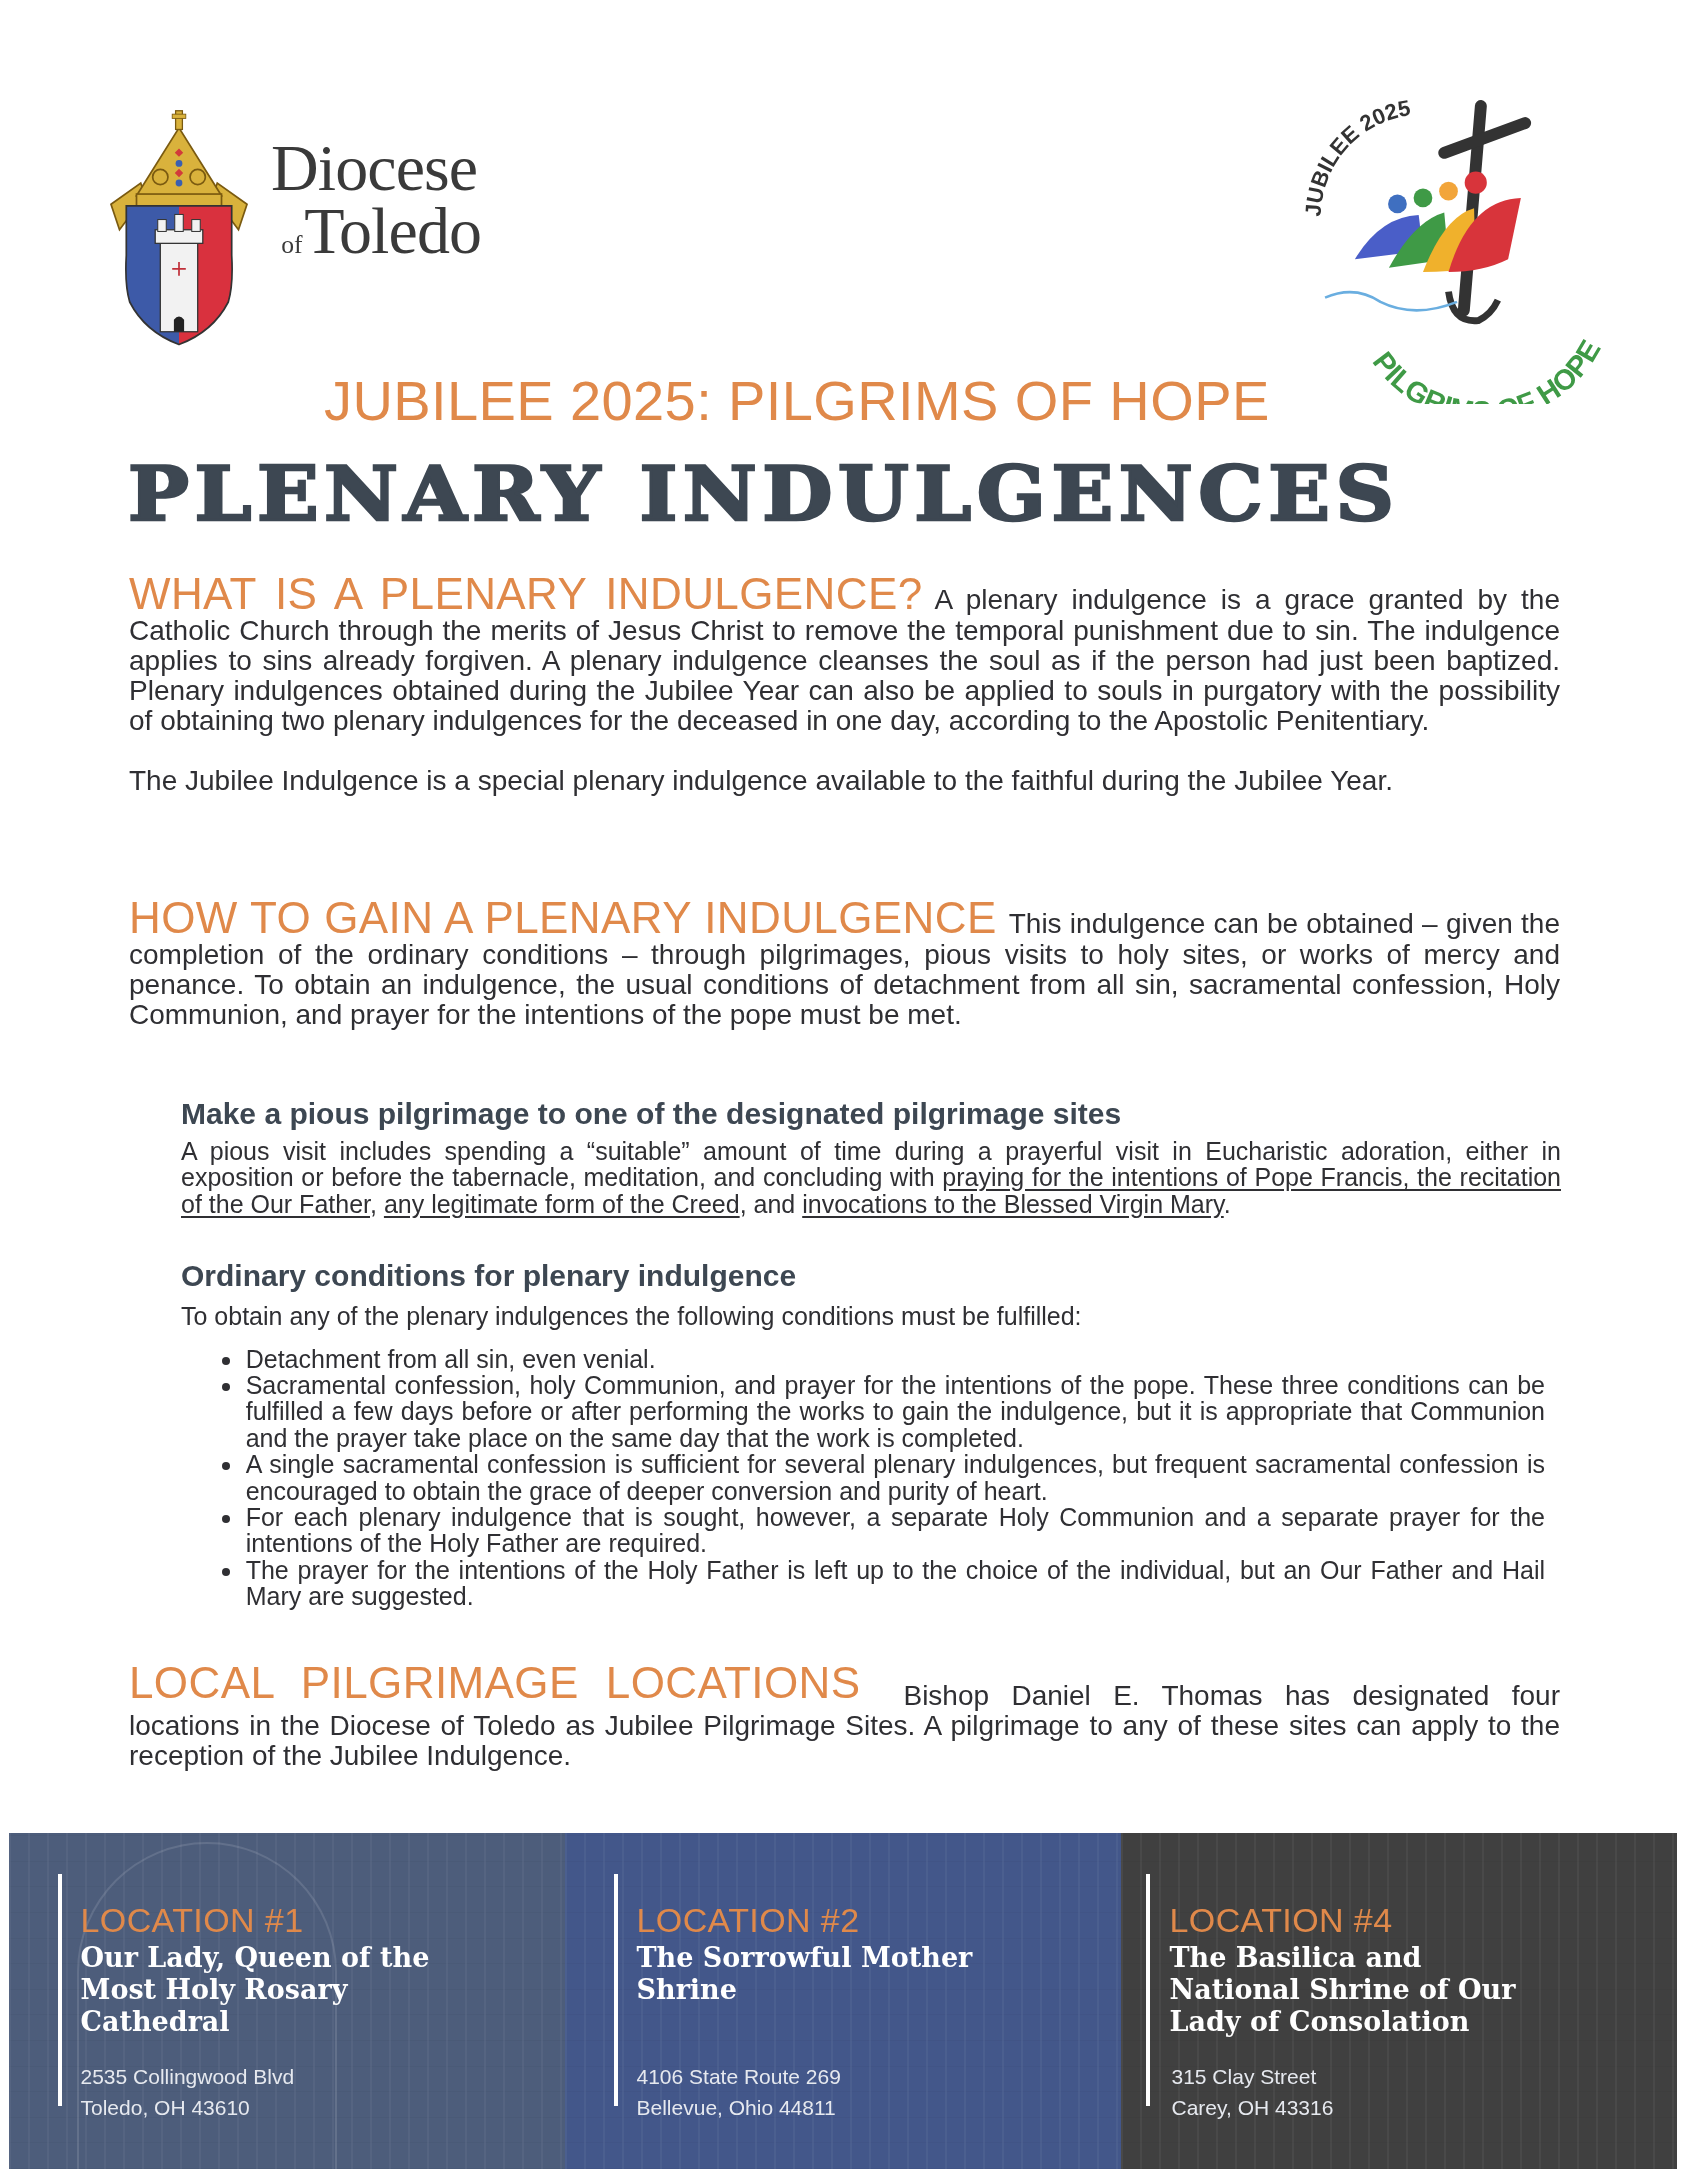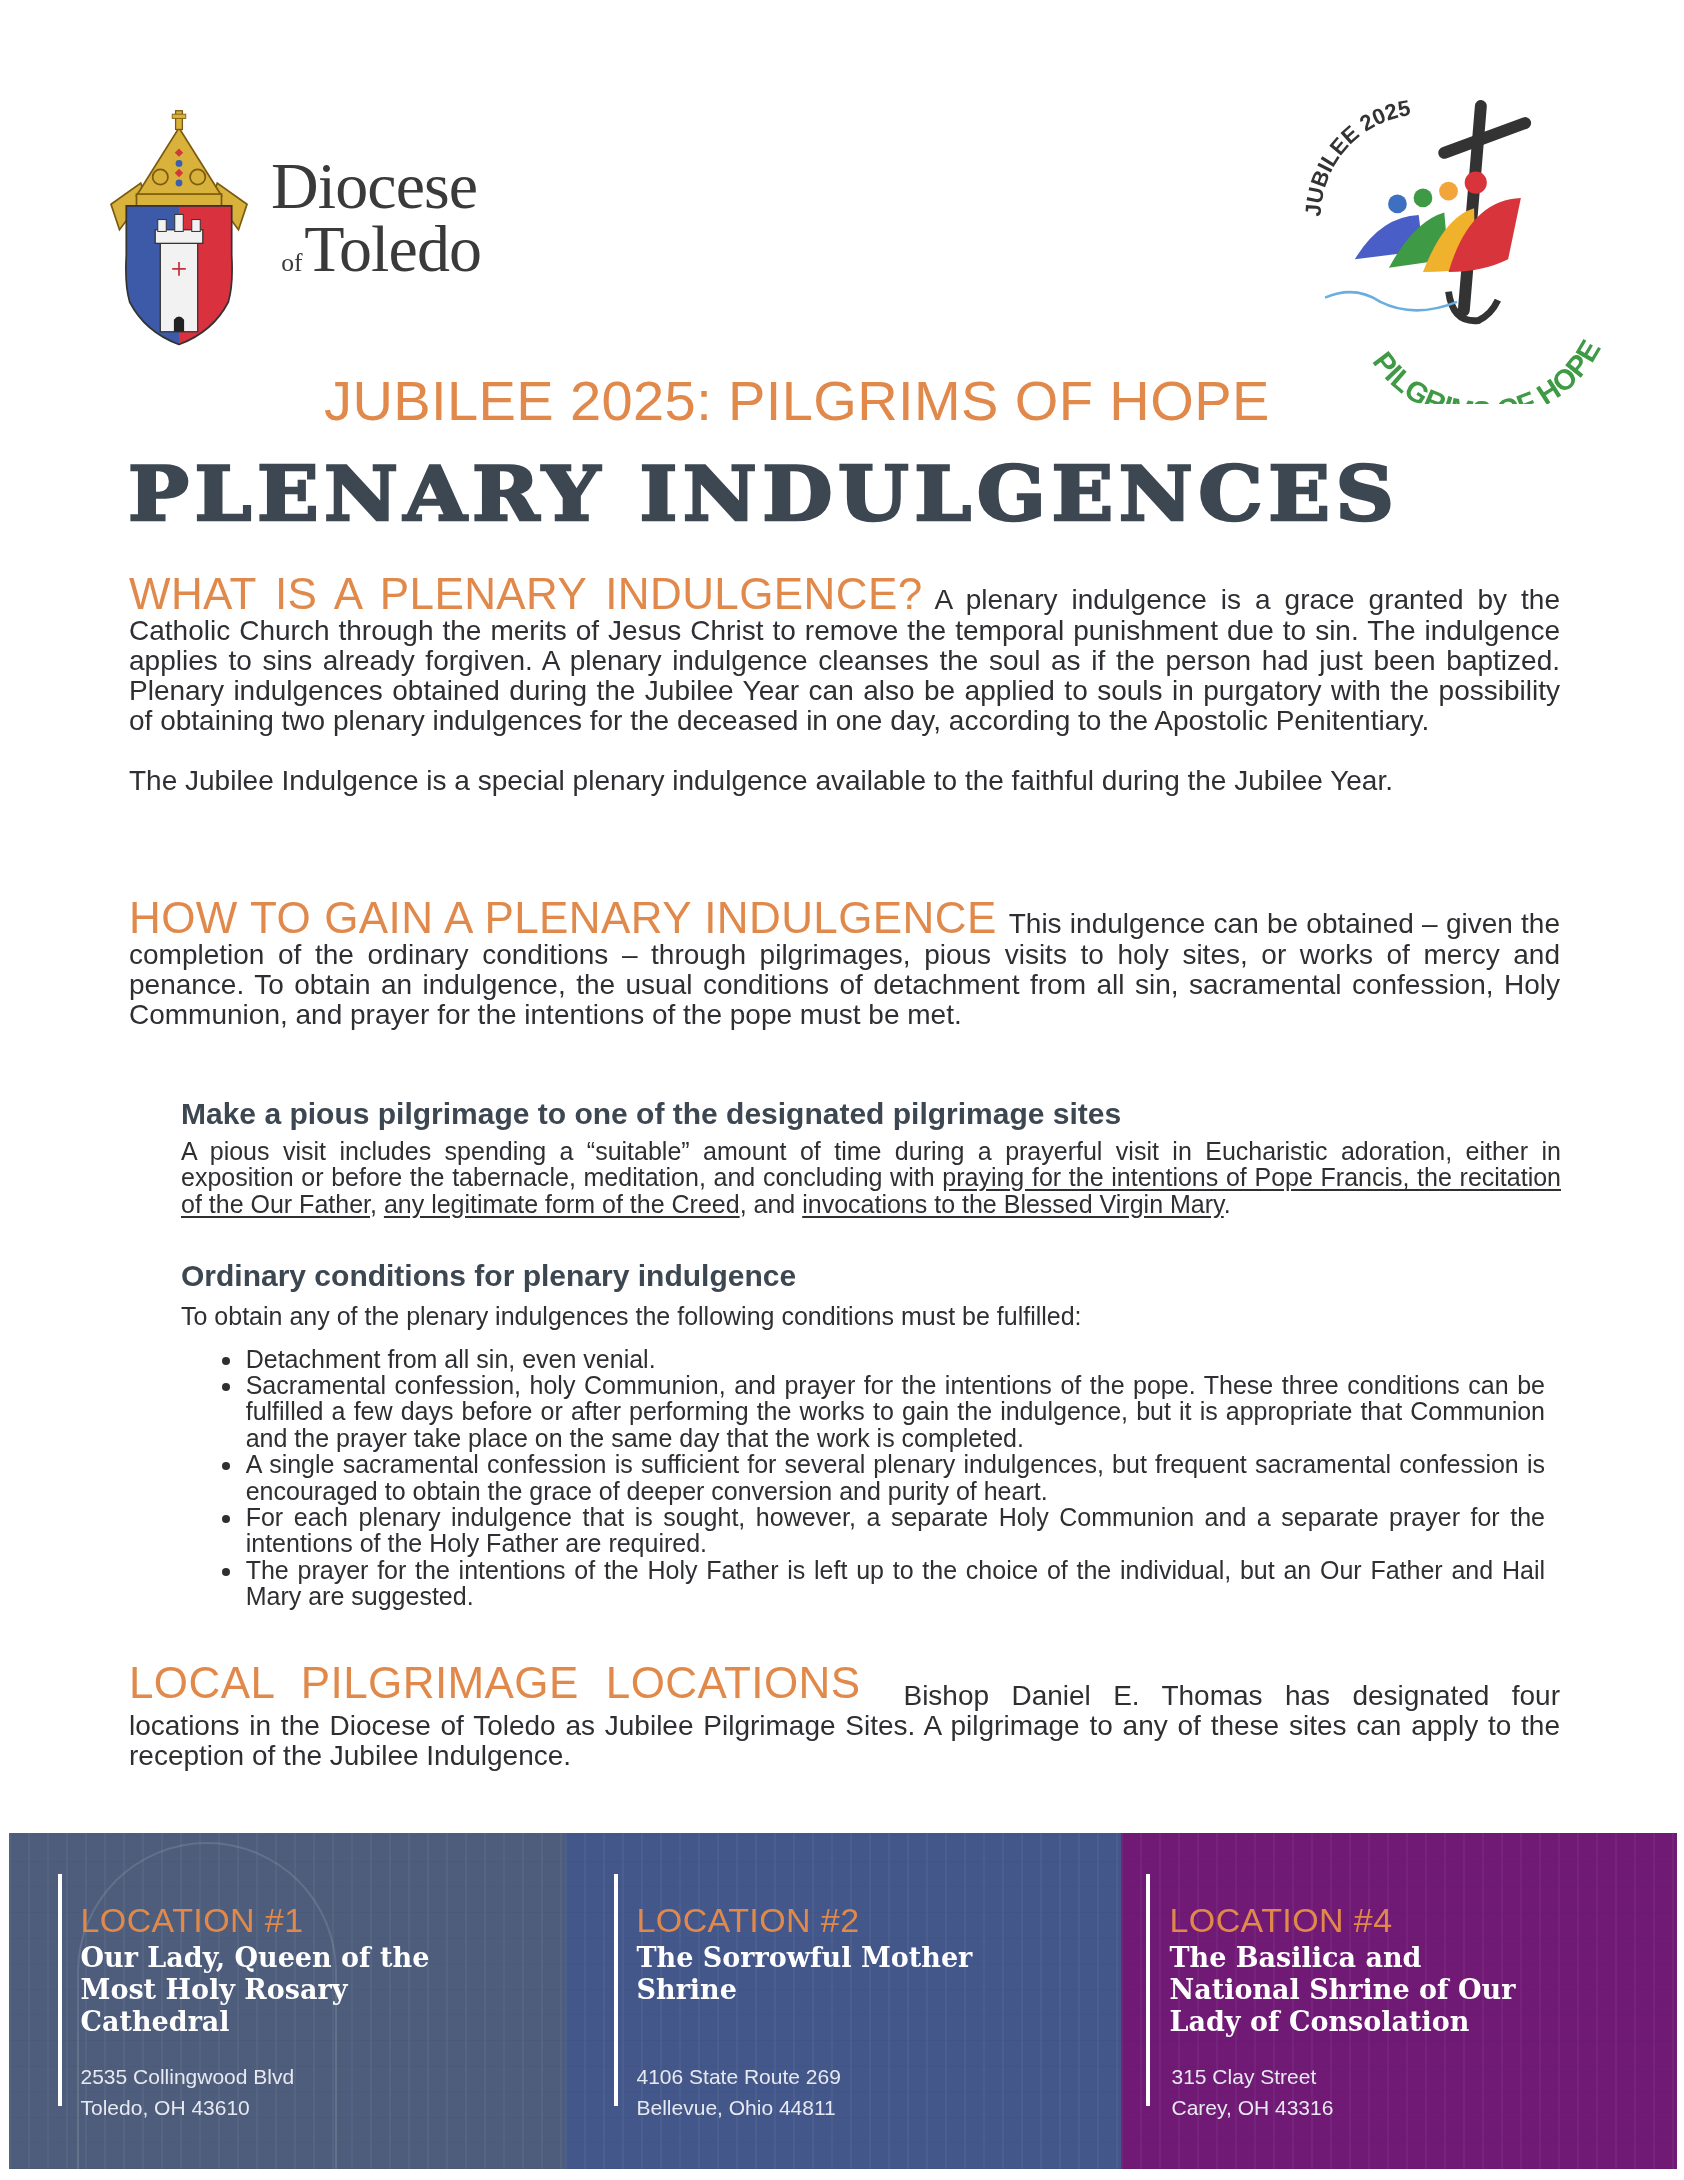--- a/index.html
+++ b/index.html
@@ -76,21 +76,21 @@
     <path d="M38 122 L162 122 L162 180 Q164 215 158 235 Q140 270 100 285 Q60 270 42 235 Q36 215 38 180 Z" fill="none" stroke="#333" stroke-width="2"></path>
 
     <rect x="78" y="160" width="44" height="110" fill="#f2f2f2" stroke="#333" stroke-width="1.5"></rect>
     <rect x="72" y="150" width="56" height="16" fill="#f2f2f2" stroke="#333" stroke-width="1.5"></rect>
     <rect x="75" y="138" width="10" height="14" fill="#f2f2f2" stroke="#333" stroke-width="1.2"></rect>
     <rect x="95" y="132" width="10" height="20" fill="#f2f2f2" stroke="#333" stroke-width="1.2"></rect>
     <rect x="115" y="138" width="10" height="14" fill="#f2f2f2" stroke="#333" stroke-width="1.2"></rect>
     <path d="M100 188 v16 M92 196 h16" stroke="#c0303a" stroke-width="2"></path>
     <path d="M94 270 v-14 q6 -8 12 0 v14 Z" fill="#222"></path>
   </svg>
-  <div class="abs" id="diocese-wordmark" style="left:177px;top:51px">
+  <div class="abs" id="diocese-wordmark" style="left:177px;top:33px">
     <span class="w1">Diocese</span>
     <span class="w2"><span class="of">of</span><span class="toledo">Toledo</span></span>
   </div>
 </div>
 
 <div class="abs" id="jubilee-logo">
   <svg width="324" height="315" viewBox="0 0 380 370">
     <defs>
       <path id="arcTop" d="M50 150 A120 120 0 0 1 170 30"></path>
       <path id="arcBot" d="M110 320 A150 150 0 0 0 370 150"></path>
@@ -167,21 +167,21 @@
   <div class="loc" style="background:#43578a">
     <div class="texture"></div>
     <div class="bar"></div>
     <div class="label">LOCATION #2</div>
     <div class="name">The Sorrowful Mother Shrine</div>
     <div class="addr">
       <div>4106 State Route 269</div>
       <div>Bellevue, Ohio 44811</div>
     </div>
   </div>
-  <div class="loc" style="background:#701a75">
+  <div class="loc" style="background:#404040">
     <div class="texture"></div>
     <div class="bar" style="left:25.6px"></div>
     <div class="label" style="left:49px">LOCATION #4</div>
     <div class="name" style="left:49px;width:366px">The Basilica and National Shrine of Our Lady of Consolation</div>
     <div class="addr" style="left:51px">
       <div>315 Clay Street</div>
       <div>Carey, OH 43316</div>
     </div>
   </div>
 </div>

